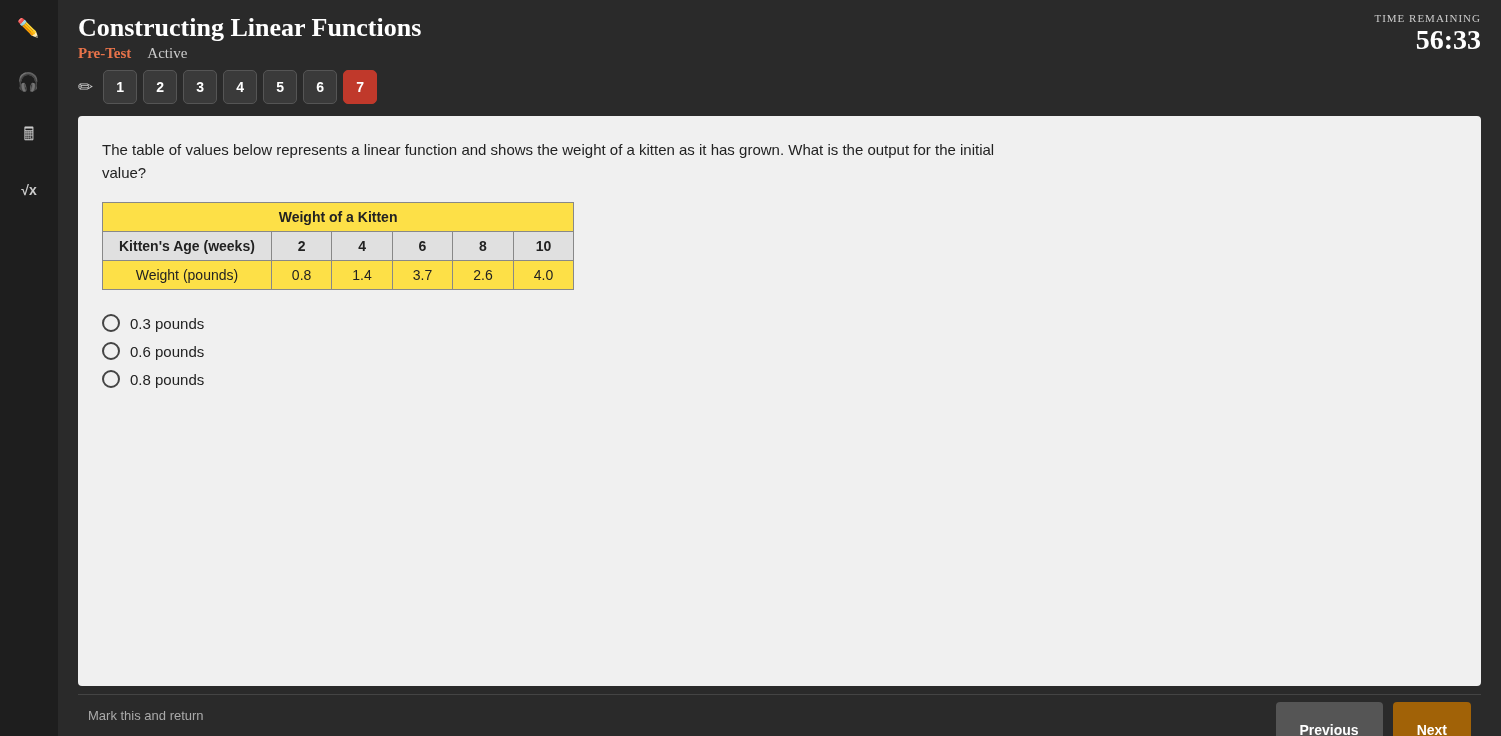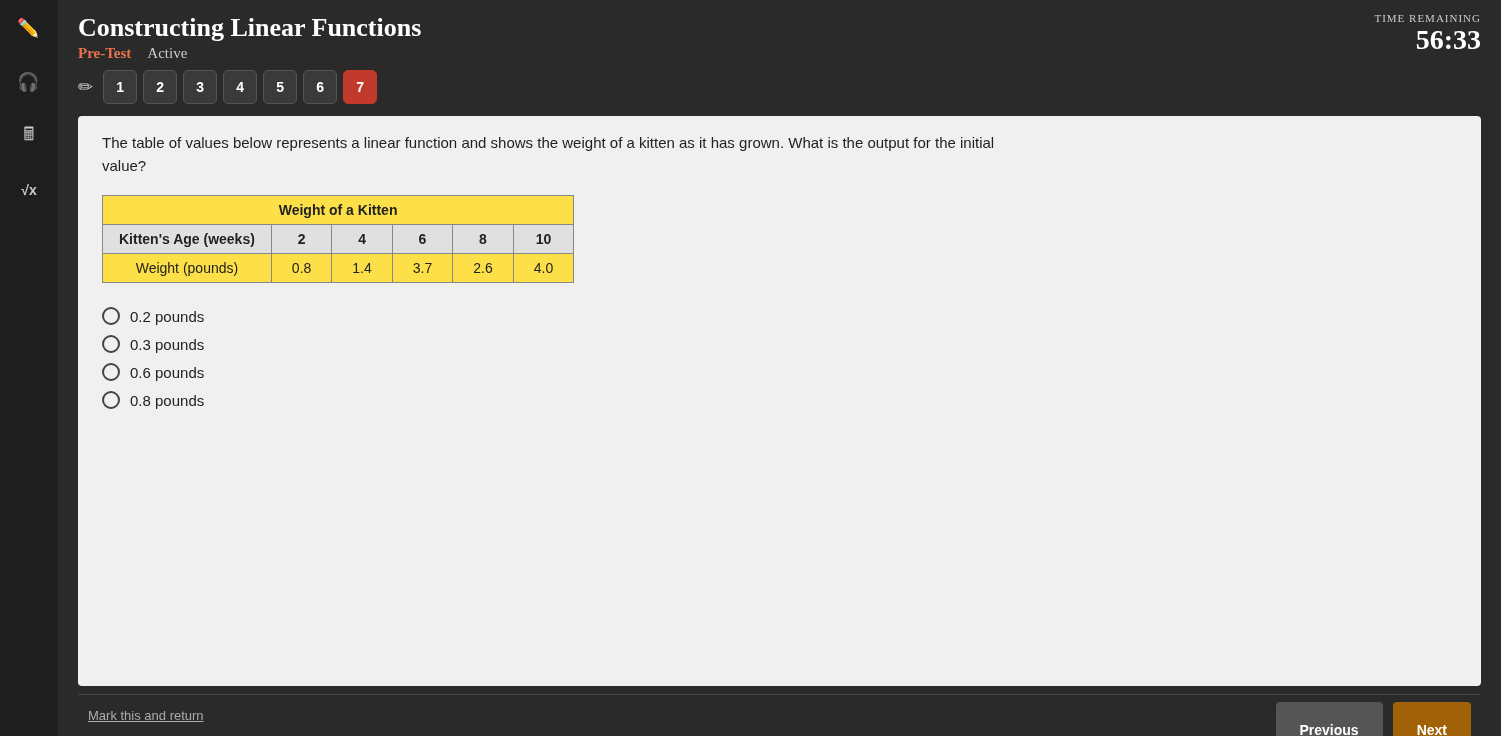--- a/index.html
+++ b/index.html
@@ -130,21 +130,21 @@
     .nav-btn.active {
       background-color: #c0392b;
       border-color: #c0392b;
       color: #ffffff;
     }
 
     
     .content-card {
       background-color: #f0f0f0;
       border-radius: 4px;
-      padding: 16px 24px;
+      padding: 23px 24px;
       flex: 1;
       overflow-y: auto;
     }
 
     .question-text {
       font-size: 15px;
       color: #222;
       line-height: 1.5;
       margin-bottom: 18px;
       max-width: 900px;
@@ -231,21 +231,20 @@
       align-items: center;
       justify-content: space-between;
       padding: 0 10px;
       border-top: 1px solid #444;
       margin-top: 8px;
     }
 
     .mark-review-link {
       color: #aaa;
       font-size: 13px;
-      text-decoration: underline;
       cursor: pointer;
       text-align: right;
     }
 
     .bottom-right {
       display: flex;
       gap: 10px;
     }
 
     .bottom-btn {
@@ -333,24 +332,20 @@
             <td>2.6</td>
             <td>4.0</td>
           </tr>
         </tbody>
       </table>
     </div>
 
     <div class="options">
       <label class="option-item">
         <input type="radio" class="option-radio" name="answer" style="">
-        <span>0.2 pounds</span>
-      </label>
-      <label class="option-item">
-        <input type="radio" class="option-radio" name="answer" style="">
         <span>0.3 pounds</span>
       </label>
       <label class="option-item">
         <input type="radio" class="option-radio" name="answer" style="">
         <span>0.6 pounds</span>
       </label>
       <label class="option-item">
         <input type="radio" class="option-radio" name="answer" style="">
         <span>0.8 pounds</span>
       </label>

